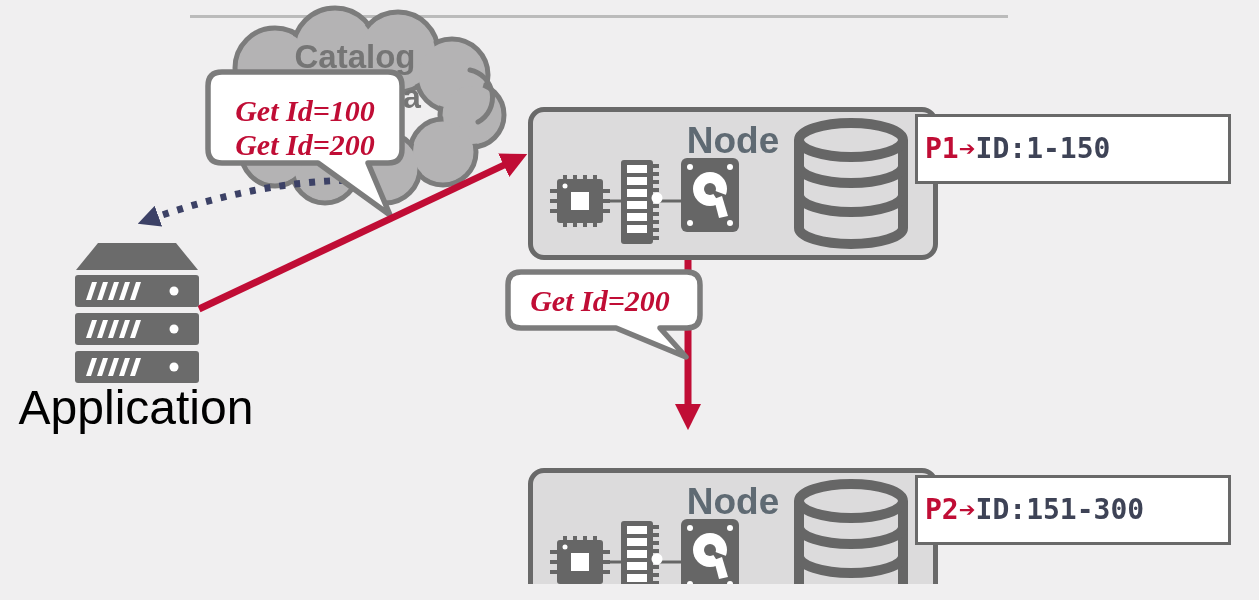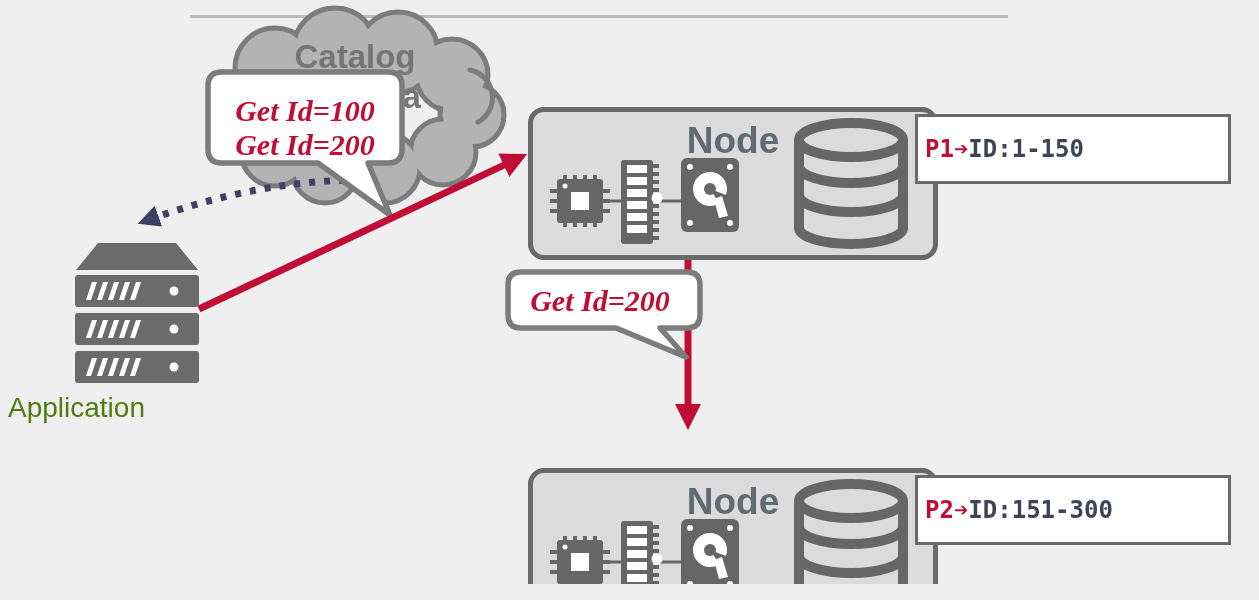--- a/index.html
+++ b/index.html
@@ -14,30 +14,30 @@
   .node1{top:72px;height:153px;}
   .node2{top:433px;height:152px;}
   .node-title{position:absolute;left:120px;top:8px;width:160px;text-align:center;
               font-size:37px;font-weight:600;color:#5f6a73;}
   .hw{position:absolute;left:14px;top:40px;}
   .cyl{position:absolute;left:255px;top:4px;}
 
   
   .plabel{position:absolute;left:915px;width:316px;height:70px;box-sizing:border-box;
           background:#ffffff;border:3px solid #696969;z-index:2;
-          font-family:"DejaVu Sans Mono", monospace;font-weight:700;font-size:24px;
+          font-family:"DejaVu Sans Mono", monospace;font-weight:700;font-size:28px;
           line-height:64px;padding-left:7px;white-space:nowrap;}
   .p1{top:114px;}
   .p2{top:475px;}
   .pred{color:#c00d35;}
   .pdark{color:#3e4356;}
 
   
-  .appserver-label{position:absolute;left:8px;top:389px;width:256px;text-align:left;
-                   font-size:28px;line-height:37px;color:#4d7c0f;z-index:1;}
+  .appserver-label{position:absolute;left:8px;top:389px;width:256px;text-align:center;
+                   font-size:48px;line-height:37px;color:#000000;z-index:1;}
 
   
   .cloud-text{font-family:"Liberation Sans", sans-serif;font-weight:700;font-size:33px;
               fill:#757575;text-anchor:middle;}
   .bubble-text{font-family:"Liberation Serif", serif;font-weight:700;font-style:italic;
                font-size:30px;fill:#c00d35;text-anchor:middle;}
 </style>
 </head>
 <body>
 

